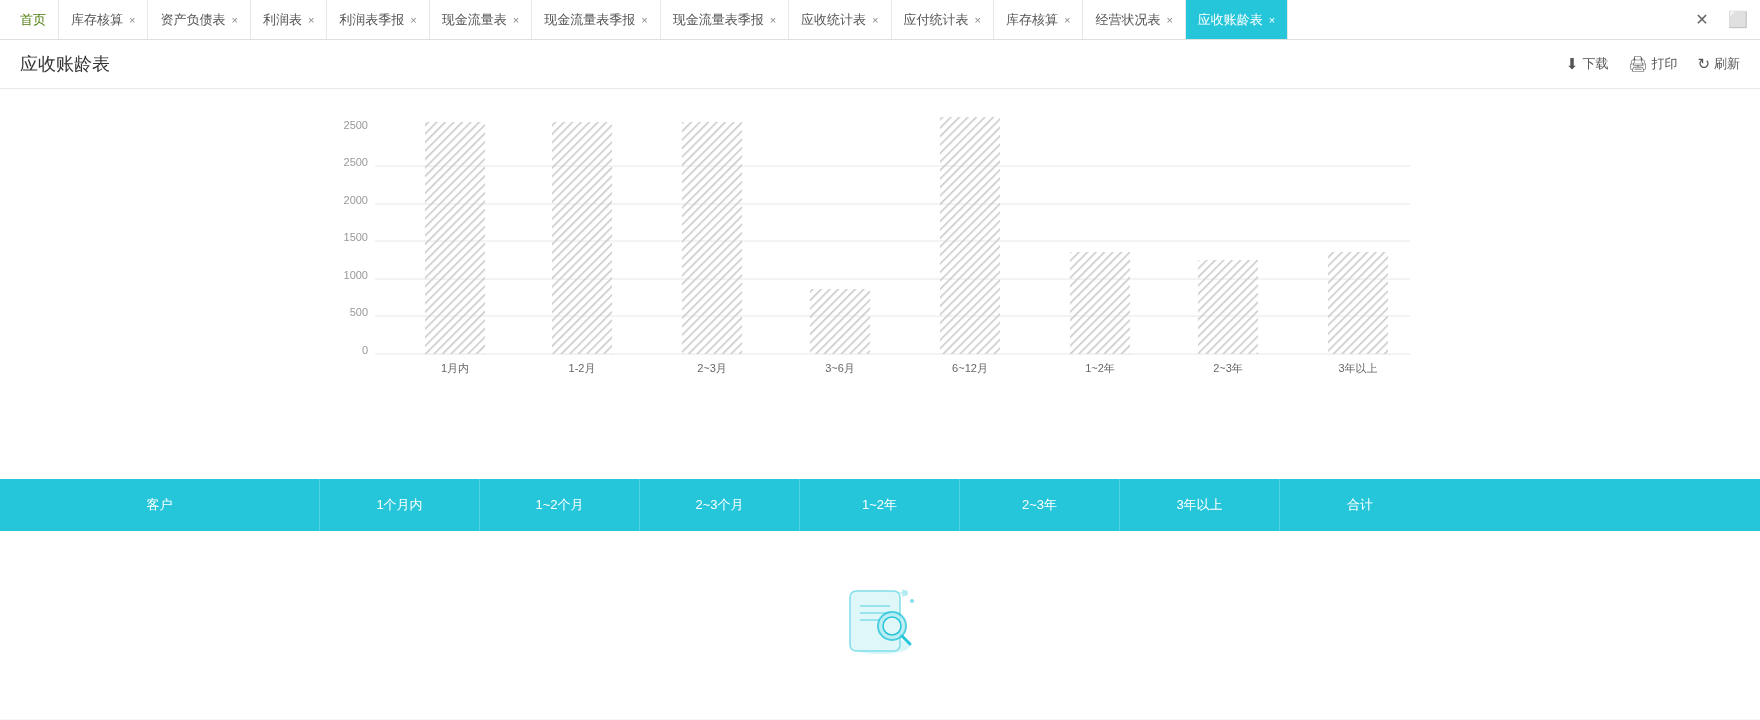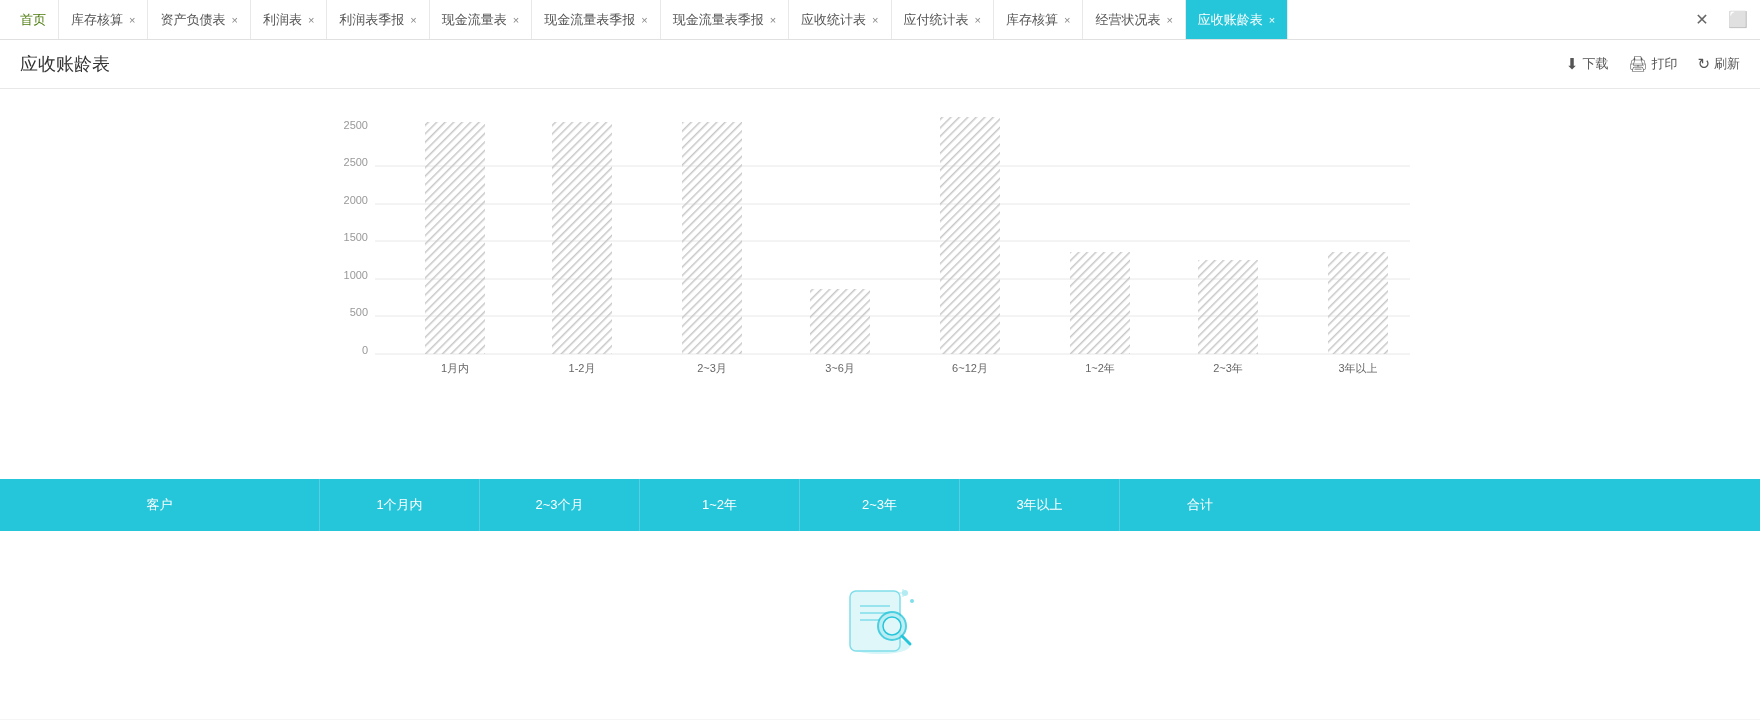--- a/index.html
+++ b/index.html
@@ -274,20 +274,23 @@
   </div>
 
   <div class="table-header">
     <div class="table-header-cell">
       <span>客户</span>
     </div>
     <div class="table-header-cell">
       <span>1个月内</span>
     </div>
     <div class="table-header-cell">
+      <span>1~2个月</span>
+    </div>
+    <div class="table-header-cell">
       <span>2~3个月</span>
     </div>
     <div class="table-header-cell">
       <span>1~2年</span>
     </div>
     <div class="table-header-cell">
       <span>2~3年</span>
     </div>
     <div class="table-header-cell">
       <span>3年以上</span>

